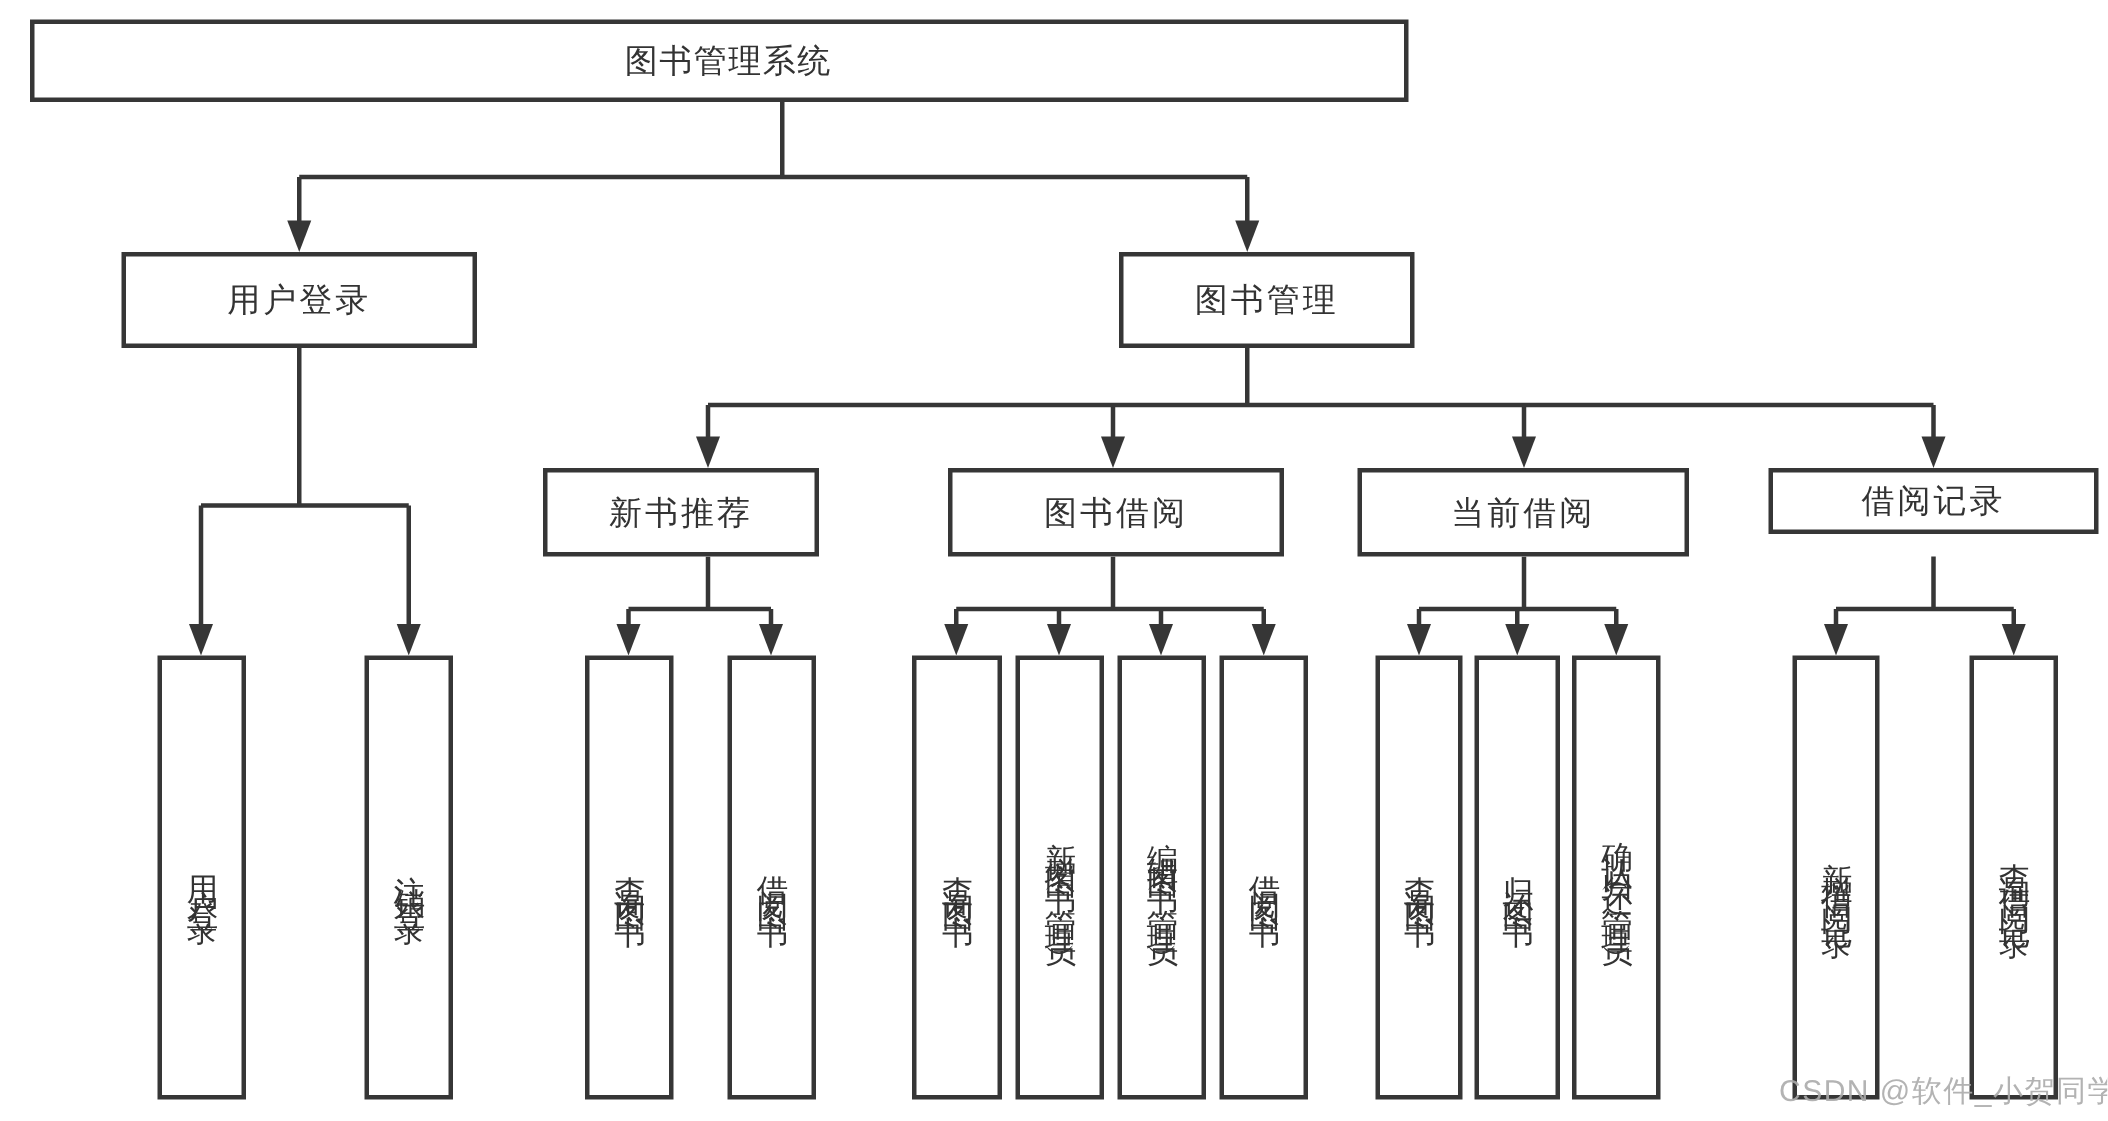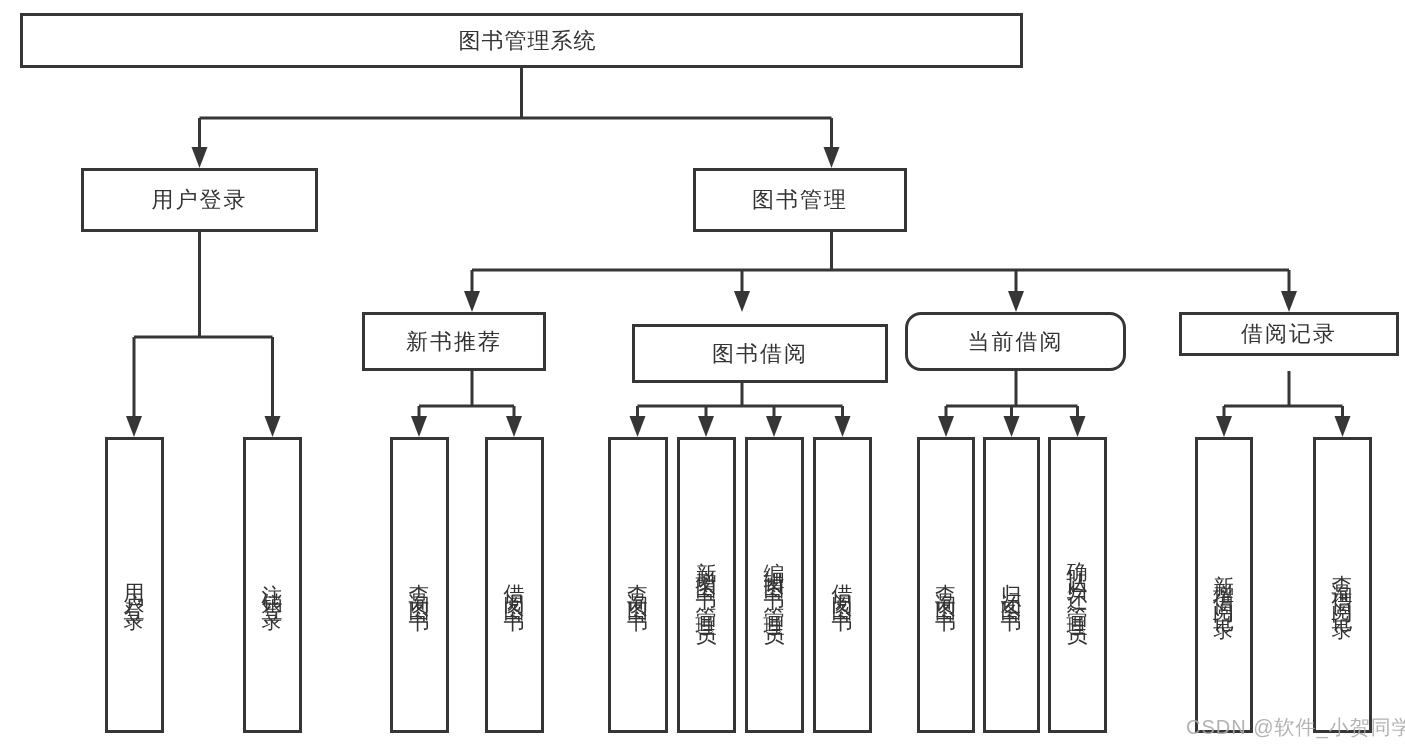--- a/index.html
+++ b/index.html
@@ -81,38 +81,38 @@
       <polygon points="766,416 782,416 774,437"></polygon>
       <polygon points="834.5,416 850.5,416 842.5,437"></polygon>
       <polygon points="938,416 954,416 946,437"></polygon>
       <polygon points="1003.5,416 1019.5,416 1011.5,437"></polygon>
       <polygon points="1069.5,416 1085.5,416 1077.5,437"></polygon>
       <polygon points="1216,416 1232,416 1224,437"></polygon>
       <polygon points="1334.5,416 1350.5,416 1342.5,437"></polygon>
     </g>
   </svg>
 
-  <div class="node root-node" style="left:20px;top:13px;width:1003px;height:55px;padding-left:12px;">
+  <div class="node root-node" style="left:20px;top:13px;width:919px;height:55px;padding-left:12px;">
     <span>图书管理系统</span>
   </div>
 
   <div class="node h-node" style="left:81px;top:168px;width:237px;height:64px;">
     <span>用户登录</span>
   </div>
-  <div class="node h-node" style="left:693px;top:168px;width:214px;height:64px;">
+  <div class="node h-node" style="left:746px;top:168px;width:197px;height:64px;">
     <span>图书管理</span>
   </div>
 
   <div class="node h-node" style="left:362px;top:312px;width:184px;height:59px;">
     <span>新书推荐</span>
   </div>
-  <div class="node h-node" style="left:632px;top:324px;width:256px;height:59px;">
+  <div class="node h-node" style="left:632px;top:312px;width:224px;height:59px;">
     <span>图书借阅</span>
   </div>
-  <div class="node h-node" style="left:905px;top:312px;width:221px;height:59px;border-radius:16px;">
+  <div class="node h-node" style="left:905px;top:312px;width:221px;height:59px;">
     <span>当前借阅</span>
   </div>
   <div class="node h-node" style="left:1179px;top:312px;width:220px;height:44px;">
     <span>借阅记录</span>
   </div>
 
   <div class="node leaf" style="left:105px;top:437px;width:59px;height:296px;">
     <span>用户登录</span>
   </div>
   <div class="node leaf" style="left:243px;top:437px;width:59px;height:296px;">

